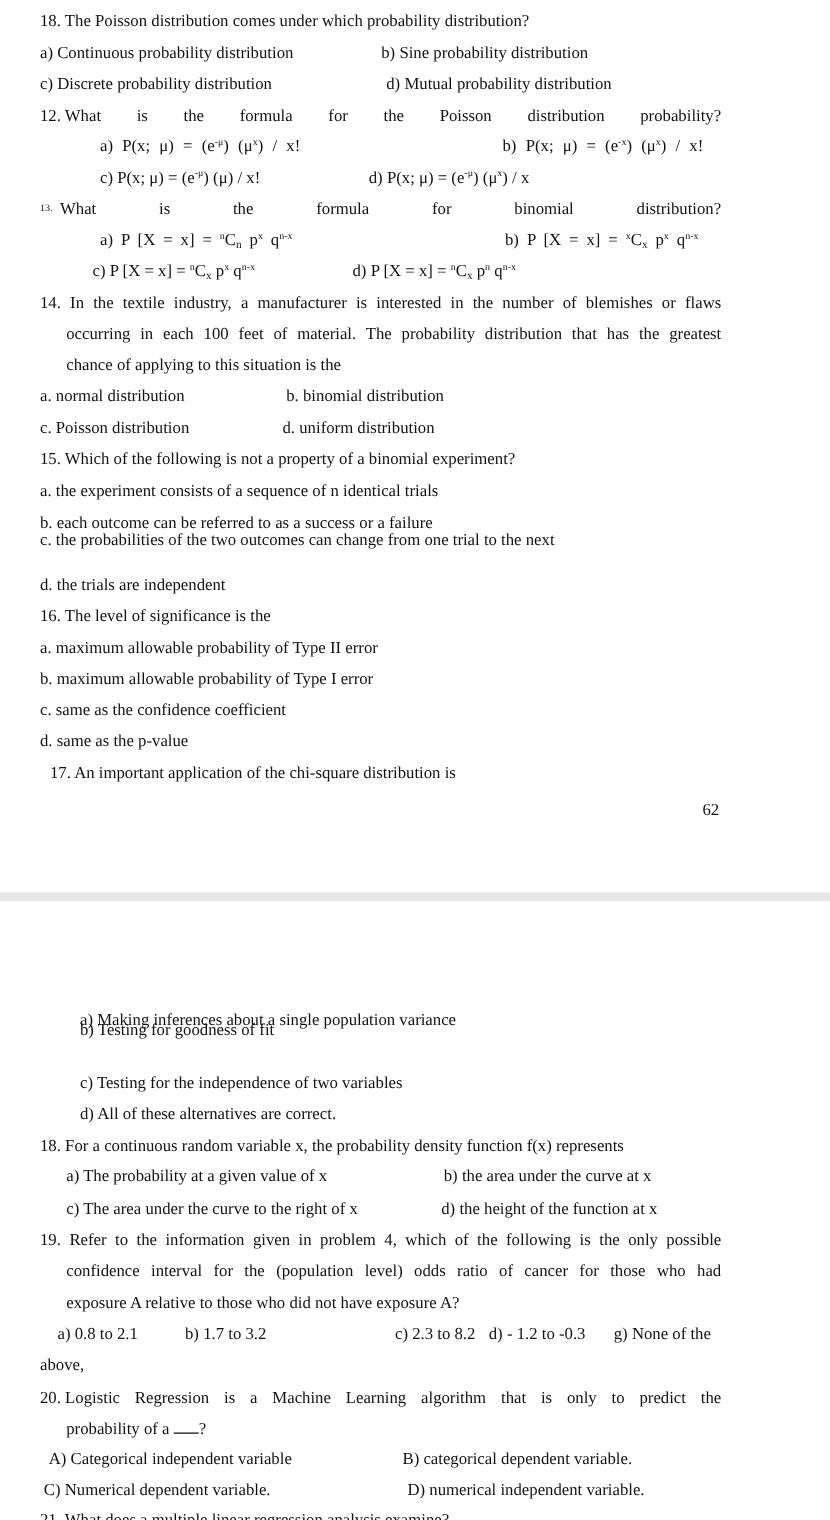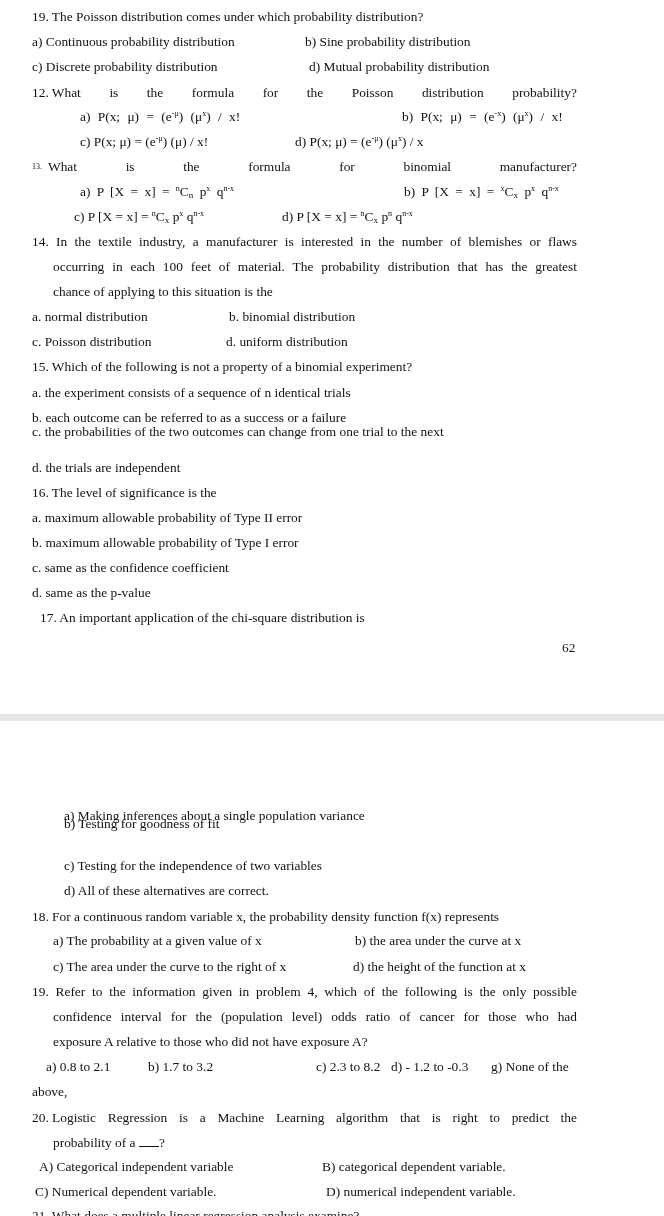--- a/index.html
+++ b/index.html
@@ -15,21 +15,21 @@
     .qnum-small { font-size: 8px; vertical-align: 5px; margin-right: 6px; }
     .page-sep { position: absolute; left: 0; top: 714px; width: 664px; height: 7px; background: #e6e6e6; }
     .blank { display: inline-block; width: 20px; border-bottom: 1px solid #111; height: 10px; vertical-align: baseline; }
     .cut { color: #111; }
   </style>
 </head>
 <body>
 
 <div>
 
-  <div class="ln" style="left:32px; top:9px;">19. The Poisson distribution comes under which probability distribution?</div>
+  <div class="ln" style="left:32px; top:9px;">18. The Poisson distribution comes under which probability distribution?</div>
   <div class="ln" style="left:32px; top:34px;">a) Continuous probability distribution</div>
   <div class="ln" style="left:305px; top:34px;">b) Sine probability distribution</div>
   <div class="ln" style="left:32px; top:59px;">c) Discrete probability distribution</div>
   <div class="ln" style="left:309px; top:59px;">d) Mutual probability distribution</div>
 
   <div class="ln just" style="left:32px; top:85px; width:545px;">
     <span>12. What</span>
     <span>is</span>
     <span>the</span>
     <span>formula</span>
@@ -58,21 +58,21 @@
 
   <div class="ln" style="left:32px; top:159px; width:545px; display:flex;">
     <span class="qnum-small">13.</span>
     <span style="flex:1; display:flex; justify-content:space-between;">
       <span>What</span>
       <span>is</span>
       <span>the</span>
       <span>formula</span>
       <span>for</span>
       <span>binomial</span>
-      <span>manufacturer?</span>
+      <span>distribution?</span>
     </span>
   </div>
   <div class="ln" style="left:80px; top:184px; word-spacing:3px;">
     <span>a)</span>
     <span>P [X = x] = </span><sup>n</sup><span>C</span><sub>n</sub><span> p</span><sup>x</sup><span> q</span><sup>n-x</sup>
   </div>
   <div class="ln" style="left:404px; top:184px; word-spacing:3px;">
     <span>b)</span>
     <span>P [X = x] = </span><sup>x</sup><span>C</span><sub>x</sub><span> p</span><sup>x</sup><span> q</span><sup>n-x</sup>
   </div>
@@ -138,21 +138,21 @@
   <div class="ln just" style="left:32px; top:1110px; width:545px;">
     <span>20. Logistic</span>
     <span>Regression</span>
     <span>is</span>
     <span>a</span>
     <span>Machine</span>
     <span>Learning</span>
     <span>algorithm</span>
     <span>that</span>
     <span>is</span>
-    <span>right</span>
+    <span>only</span>
     <span>to</span>
     <span>predict</span>
     <span>the</span>
   </div>
   <div class="ln" style="left:53px; top:1135px;">
     <span>probability of a </span><span class="blank"></span><span>?</span>
   </div>
   <div class="ln" style="left:39px; top:1159px;">A) Categorical independent variable</div>
   <div class="ln" style="left:322px; top:1159px;">B) categorical dependent variable.</div>
   <div class="ln" style="left:35px; top:1184px;">C) Numerical dependent variable.</div>

